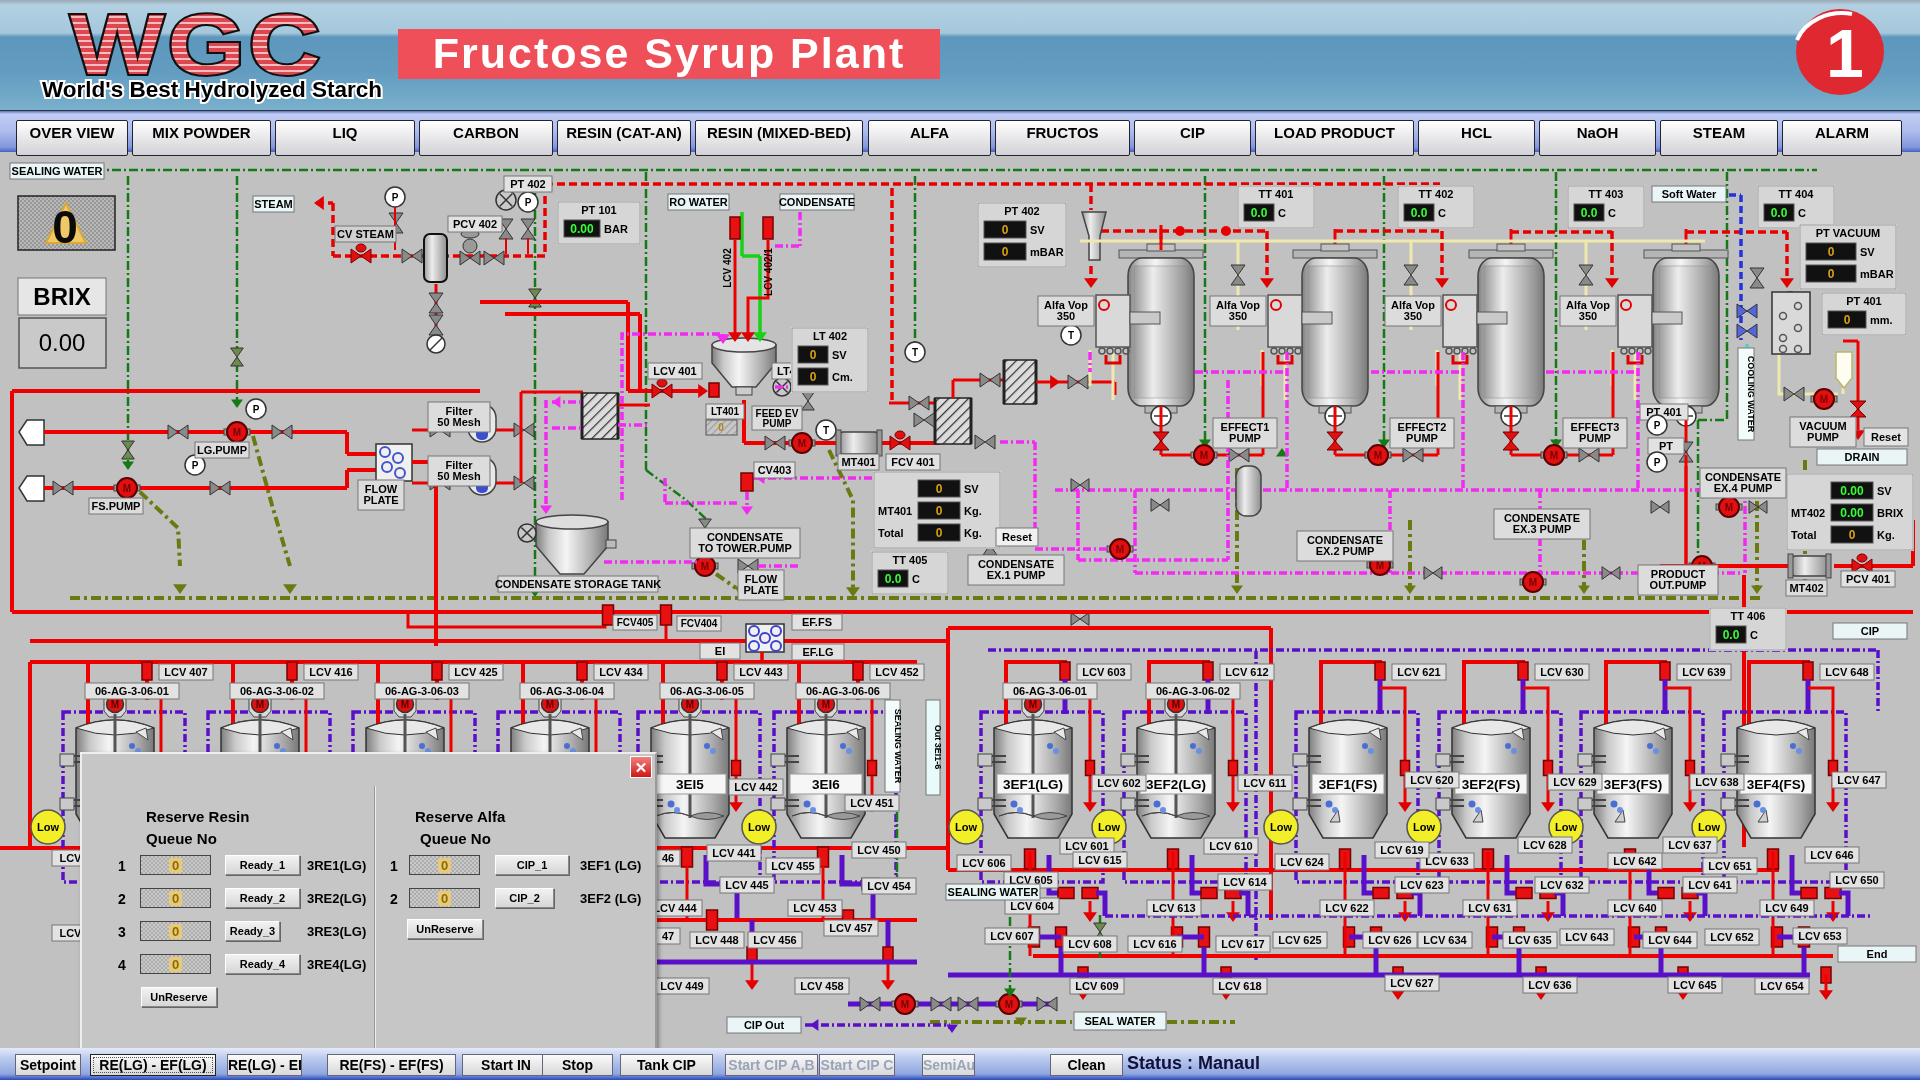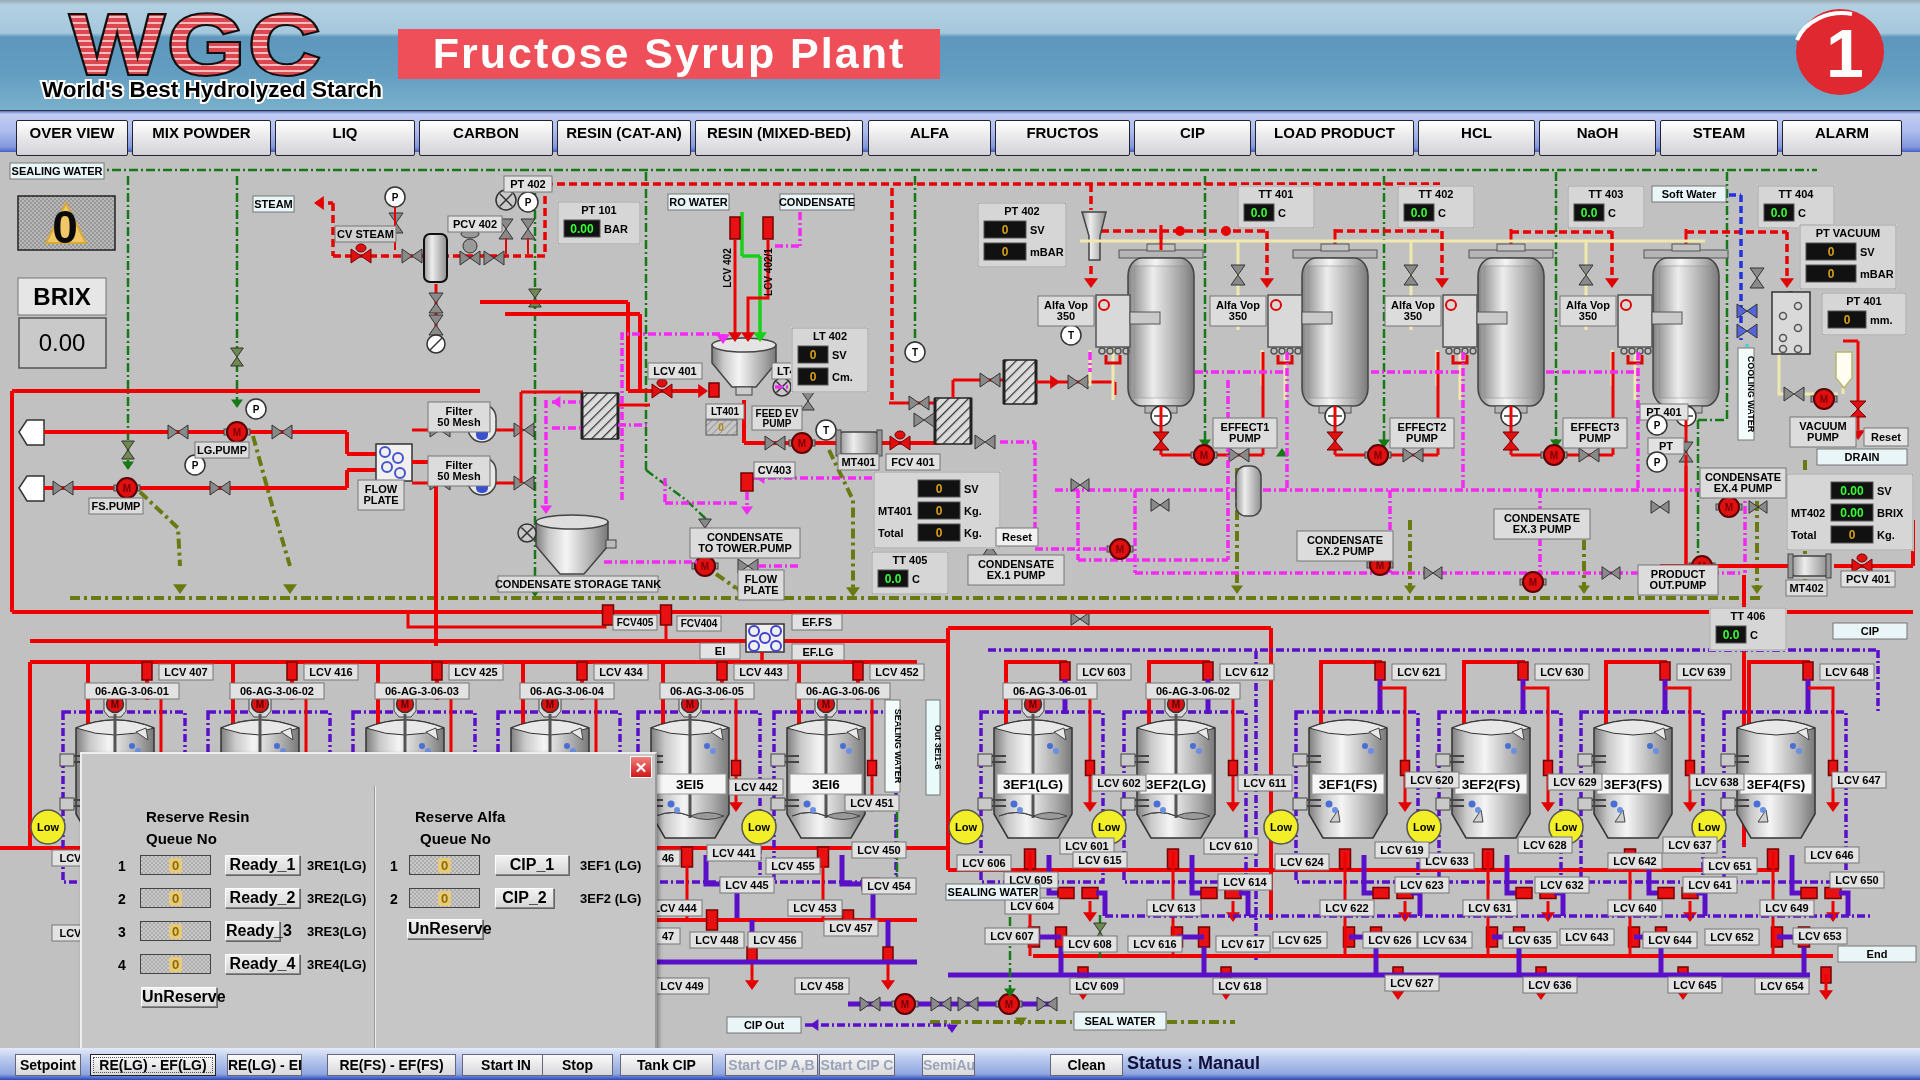--- a/index.html
+++ b/index.html
@@ -23,21 +23,21 @@
 font-weight:bold;font-size:14px;color:#0a1a3a;line-height:25px;padding-left:14px}
 #dx{position:absolute;right:3px;top:2px;width:22px;height:22px;background:linear-gradient(180deg,#f08080,#d01818);
 border:1px solid #fff;color:#fff;font-weight:bold;font-size:15px;text-align:center;line-height:21px}
 #ddiv{position:absolute;left:292px;top:32px;width:2px;height:268px;background:#999;border-right:1px solid #eee}
 .dh{position:absolute;font-weight:bold;font-size:15px}
 .num{position:absolute;font-weight:bold;font-size:14px}
 .inp{position:absolute;width:71px;height:20px;background:repeating-conic-gradient(#c9c9c9 0% 25%,#adadad 0% 50%) 0 0/4px 4px;
 border:1px solid #444;text-align:center;font-weight:bold;font-size:13px;color:#8a6d00;line-height:19px}
 .inp span{background:#e8c97a;padding:0 3px;border-radius:2px}
 .dbtn{position:absolute;height:20px;background:linear-gradient(180deg,#f2f2f2,#d6d6d6);
-border:1px solid #888;border-top-color:#fff;border-left-color:#fff;text-align:center;font-weight:bold;font-size:16px;line-height:18px;
+border:1px solid #888;border-top-color:#fff;border-left-color:#fff;text-align:center;font-weight:bold;font-size:11px;line-height:18px;
 box-shadow:1px 1px 0 #666}
 .rl{position:absolute;font-weight:bold;font-size:13px}
 </style></head><body>
 <svg width="1920" height="1080" viewBox="0 0 1920 1080" xmlns="http://www.w3.org/2000/svg" style="position:absolute;left:0;top:0">
     <defs>
       <linearGradient id="tk" x1="0" y1="0" x2="1" y2="0">
         <stop offset="0" stop-color="#7f7f7f"></stop>
         <stop offset="0.18" stop-color="#c9c9c9"></stop>
         <stop offset="0.42" stop-color="#f5f5f5"></stop>
         <stop offset="0.8" stop-color="#a9a9a9"></stop>

